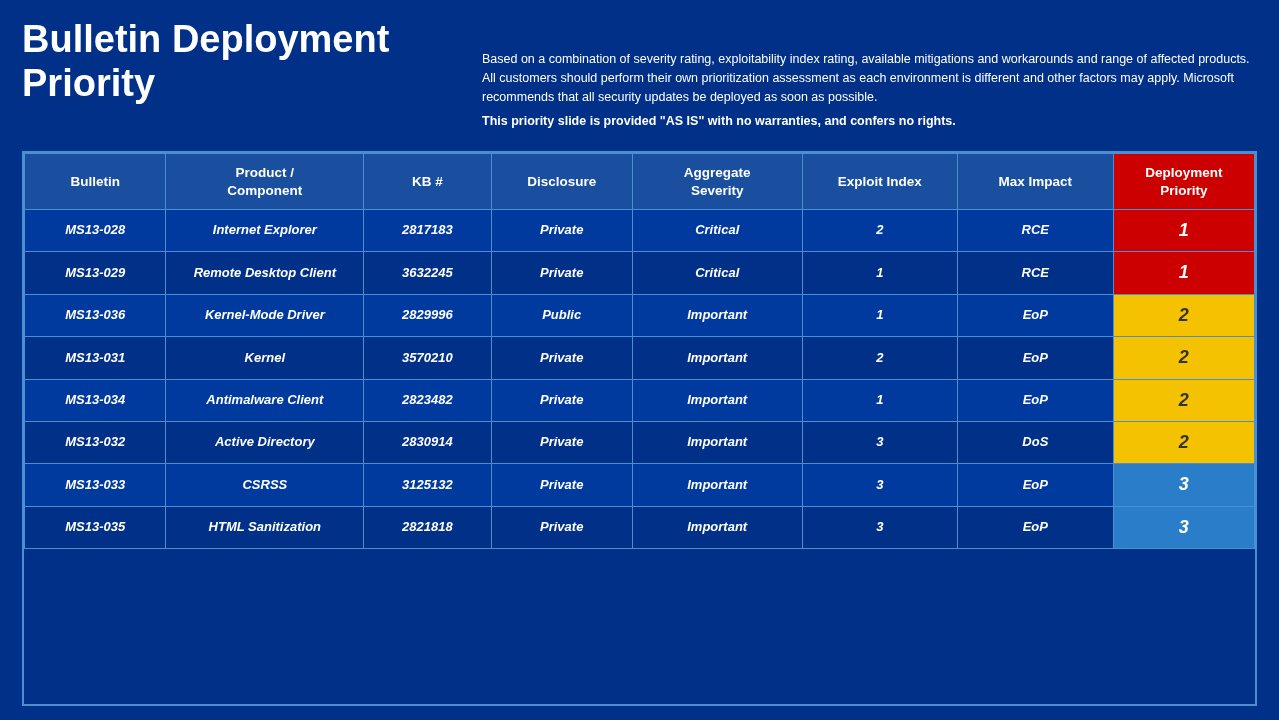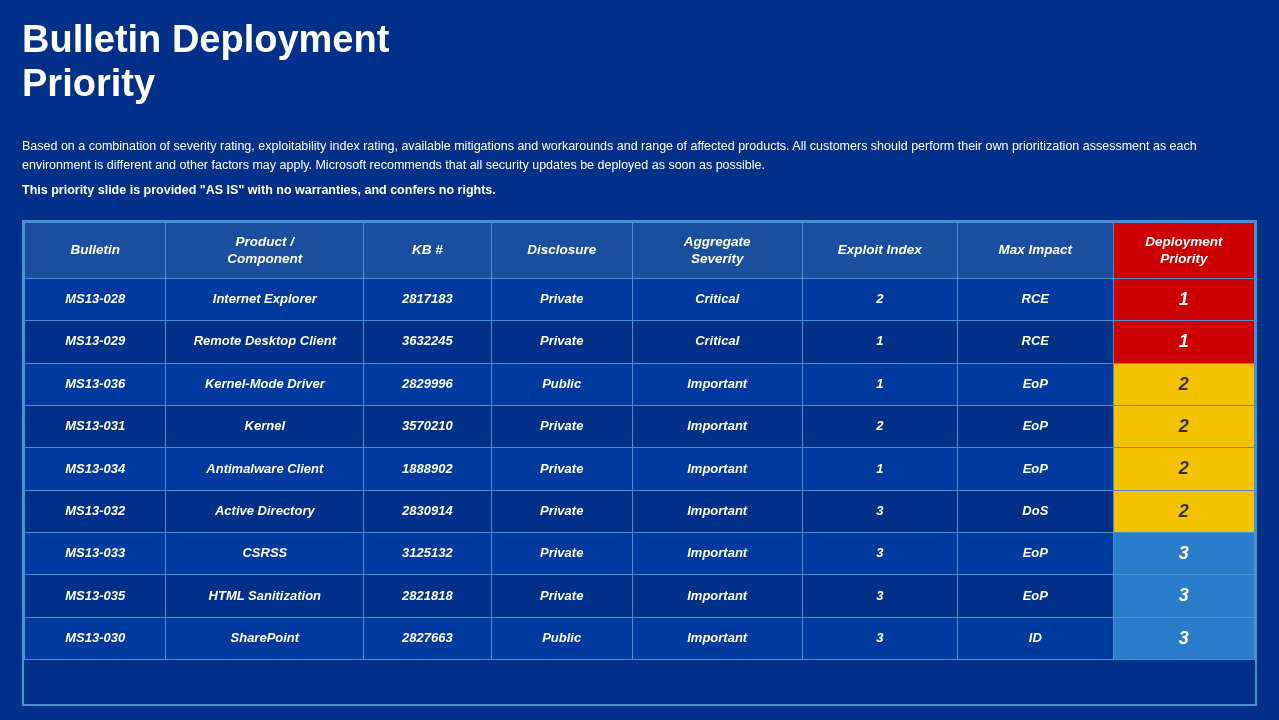--- a/index.html
+++ b/index.html
@@ -16,21 +16,21 @@
       width: 1279px;
       height: 720px;
       background-color: #003087;
       display: flex;
       flex-direction: column;
       padding: 18px 22px 14px 22px;
     }
 
     .header-section {
       display: flex;
-      flex-direction: column;
+      flex-direction: row;
       align-items: flex-start;
       margin-bottom: 14px;
     }
 
     .main-title {
       font-size: 38px;
       font-weight: 700;
       color: white;
       line-height: 1.15;
       min-width: 430px;
@@ -62,21 +62,20 @@
     }
 
     table {
       width: 100%;
       border-collapse: collapse;
       table-layout: fixed;
     }
 
     thead tr {
       background-color: #ef4444;
-      font-style: italic;
     }
 
     thead th {
       background-color: #1a4fa0;
       color: white;
       font-size: 13.5px;
       font-weight: 700;
       text-align: center;
       padding: 10px 6px;
       border: 1px solid #4a90d0;
@@ -216,21 +215,21 @@
             <td>3570210</td>
             <td>Private</td>
             <td>Important</td>
             <td>2</td>
             <td>EoP</td>
             <td class="priority-yellow">2</td>
           </tr>
           <tr>
             <td>MS13-034</td>
             <td>Antimalware Client</td>
-            <td>1888902</td>
+            <td>2823482</td>
             <td>Private</td>
             <td>Important</td>
             <td>1</td>
             <td>EoP</td>
             <td class="priority-yellow">2</td>
           </tr>
           <tr>
             <td>MS13-032</td>
             <td>Active Directory</td>
             <td>2830914</td>
@@ -253,27 +252,17 @@
           <tr>
             <td>MS13-035</td>
             <td>HTML Sanitization</td>
             <td>2821818</td>
             <td>Private</td>
             <td>Important</td>
             <td>3</td>
             <td>EoP</td>
             <td class="priority-blue">3</td>
           </tr>
-          <tr>
-            <td>MS13-030</td>
-            <td>SharePoint</td>
-            <td>2827663</td>
-            <td>Public</td>
-            <td>Important</td>
-            <td>3</td>
-            <td>ID</td>
-            <td class="priority-blue">3</td>
-          </tr>
         </tbody>
     </table>
   </div>
 
 </div>
 
 </body></html>

